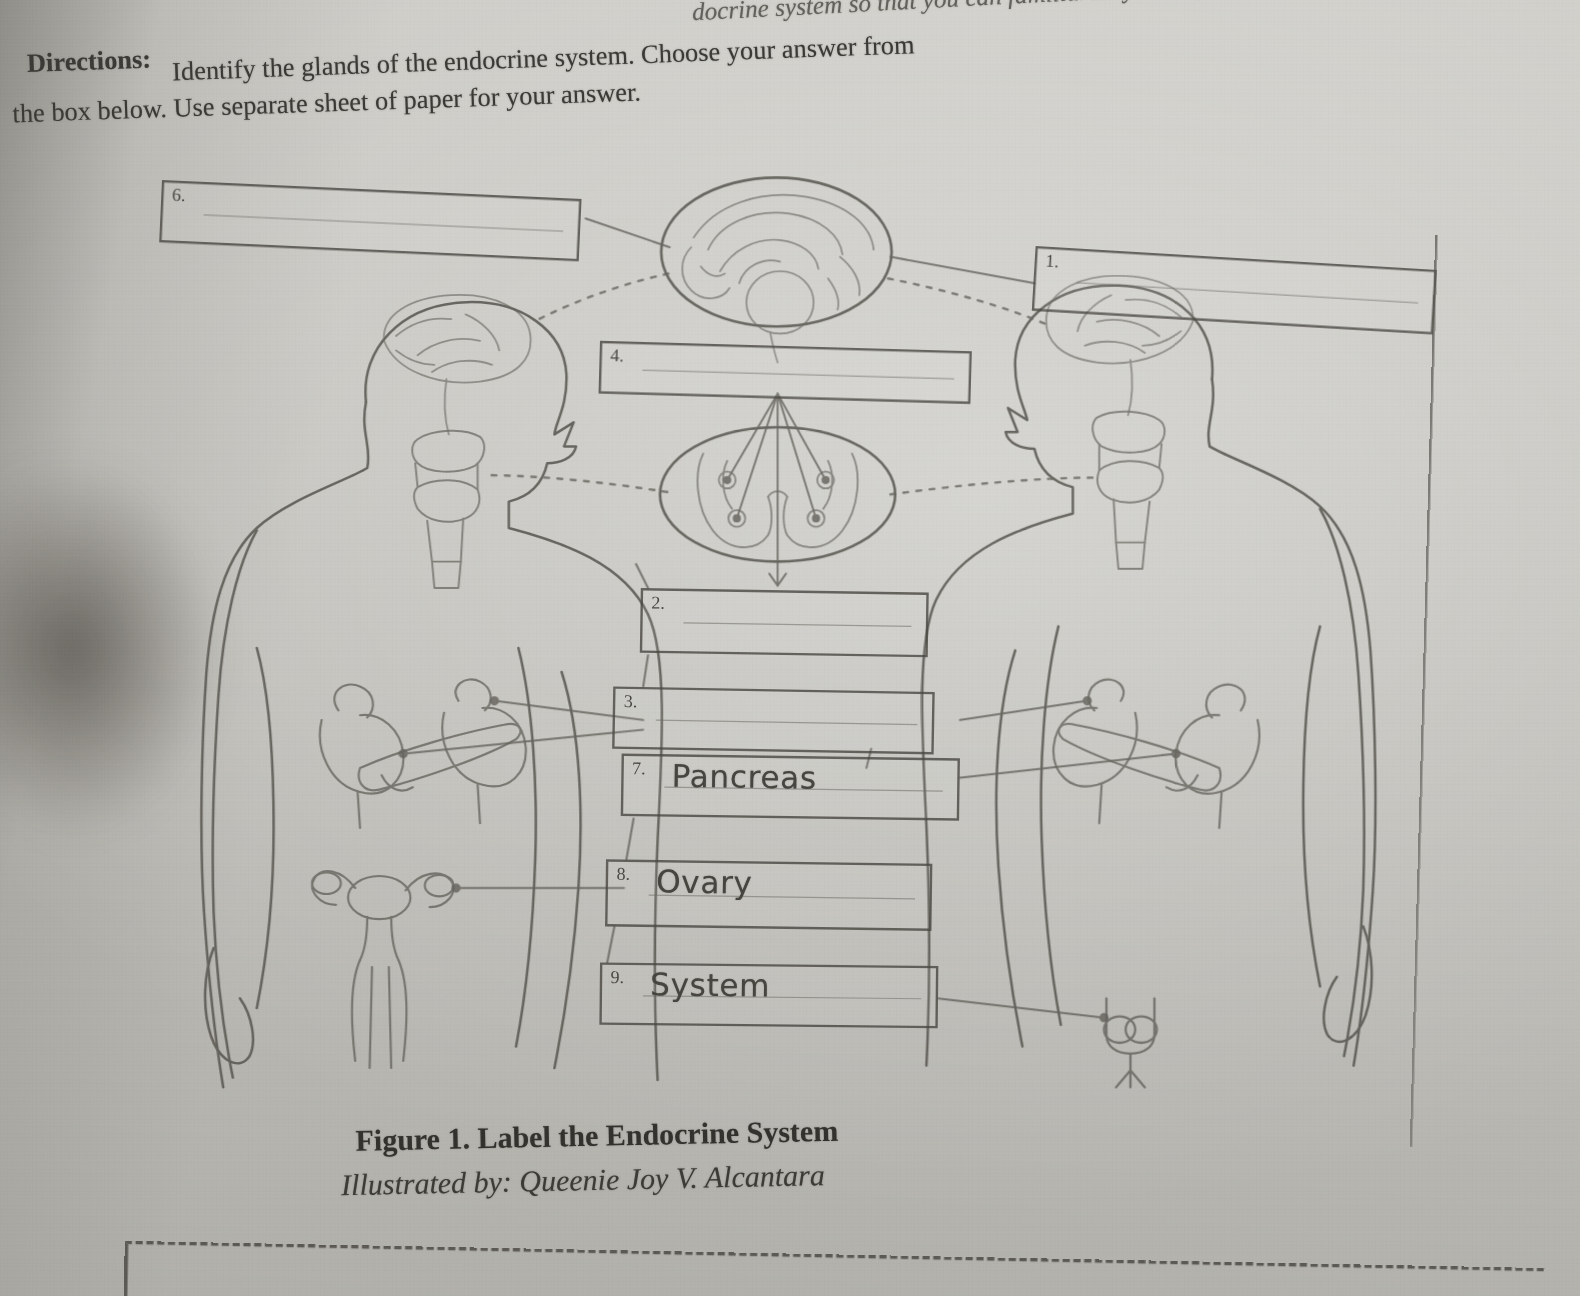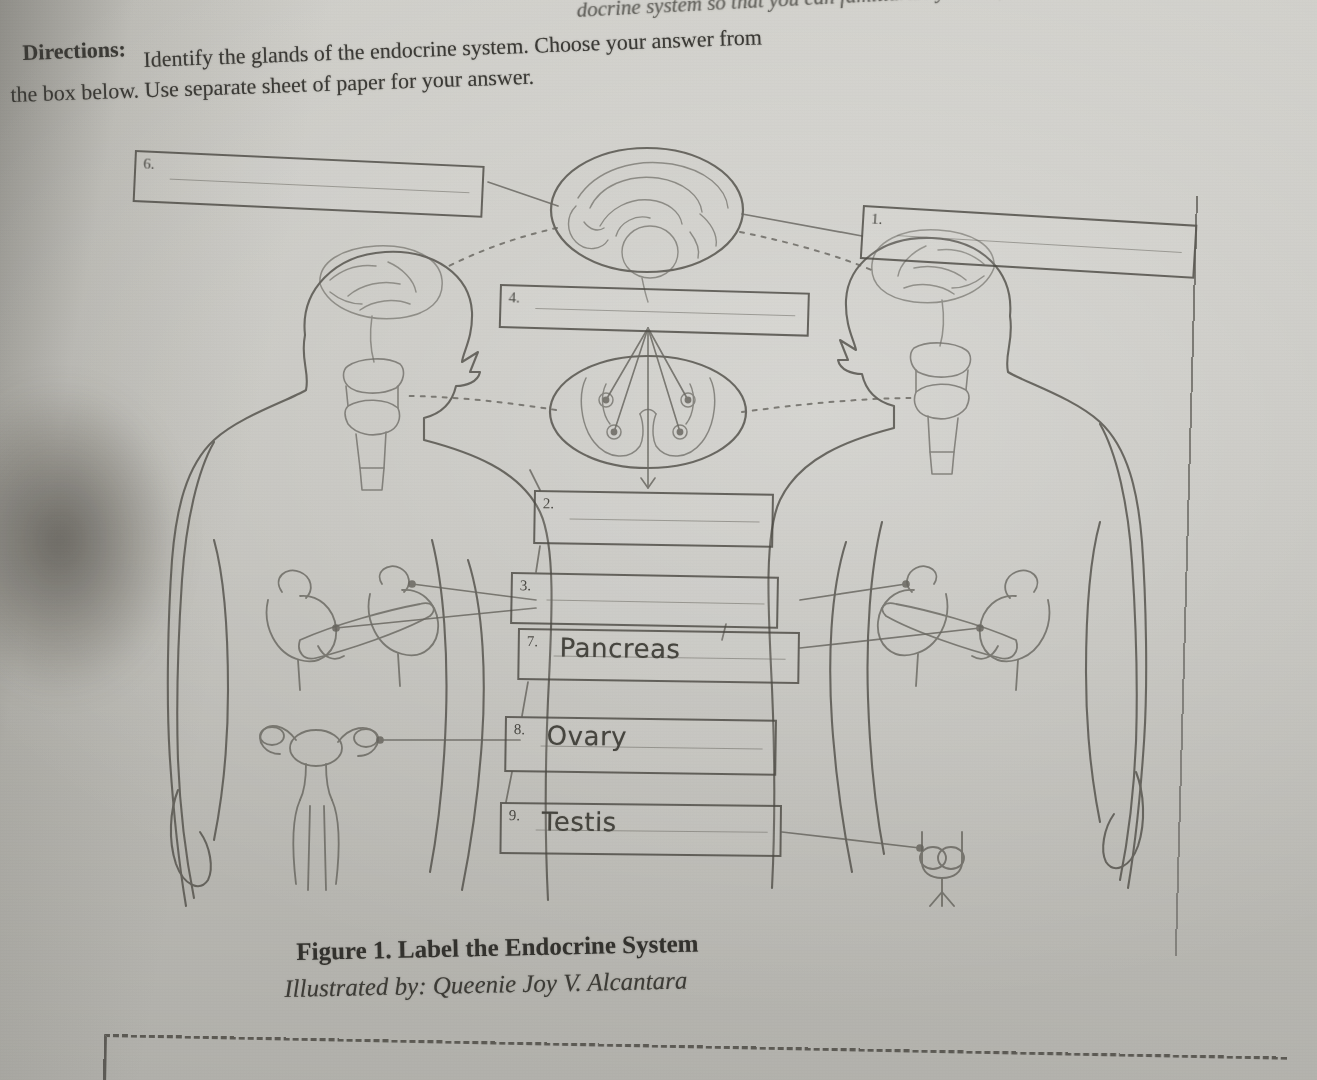--- a/index.html
+++ b/index.html
@@ -388,21 +388,21 @@
 
     <div class="abox" id="box-8">
       <span class="num">8.</span>
       <span class="rule"></span>
       <span class="ans">Ovary</span>
     </div>
 
     <div class="abox" id="box-9">
       <span class="num">9.</span>
       <span class="rule"></span>
-      <span class="ans">Testis</span>
+      <span class="ans">System</span>
     </div>
 
     <div class="txt" id="cap-1">Figure 1. Label the Endocrine System</div>
     <div class="txt" id="cap-2">Illustrated by: Queenie Joy V. Alcantara</div>
 
     <div id="margin-rule"></div>
     <div id="bottom-dash"></div>
 
   </div>
 

